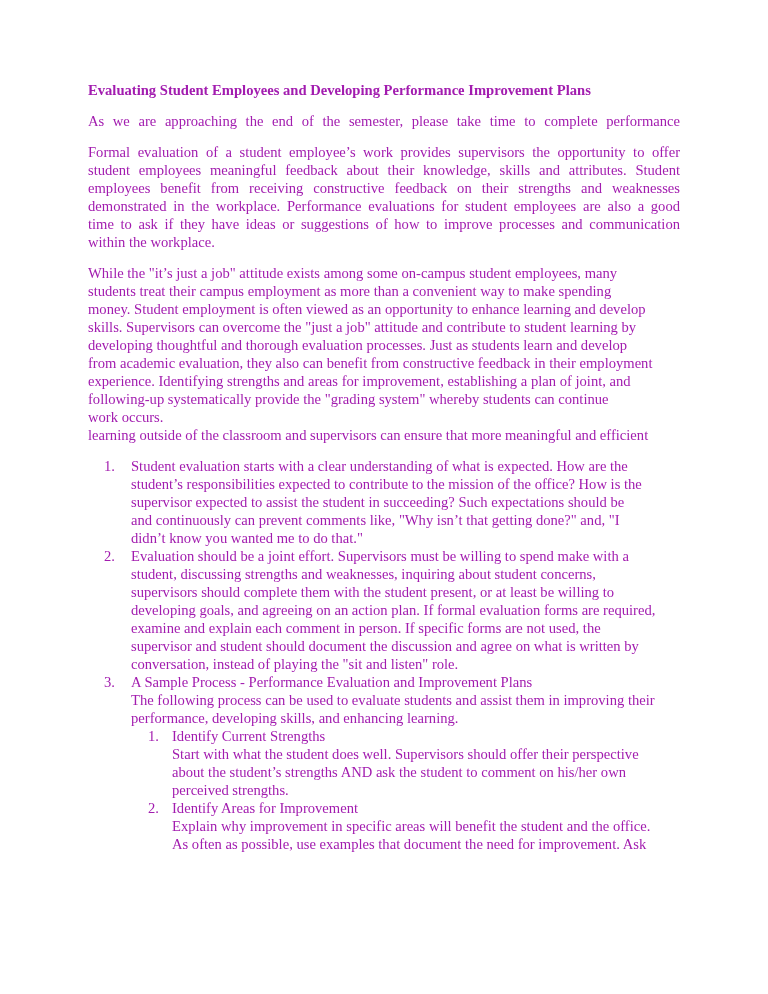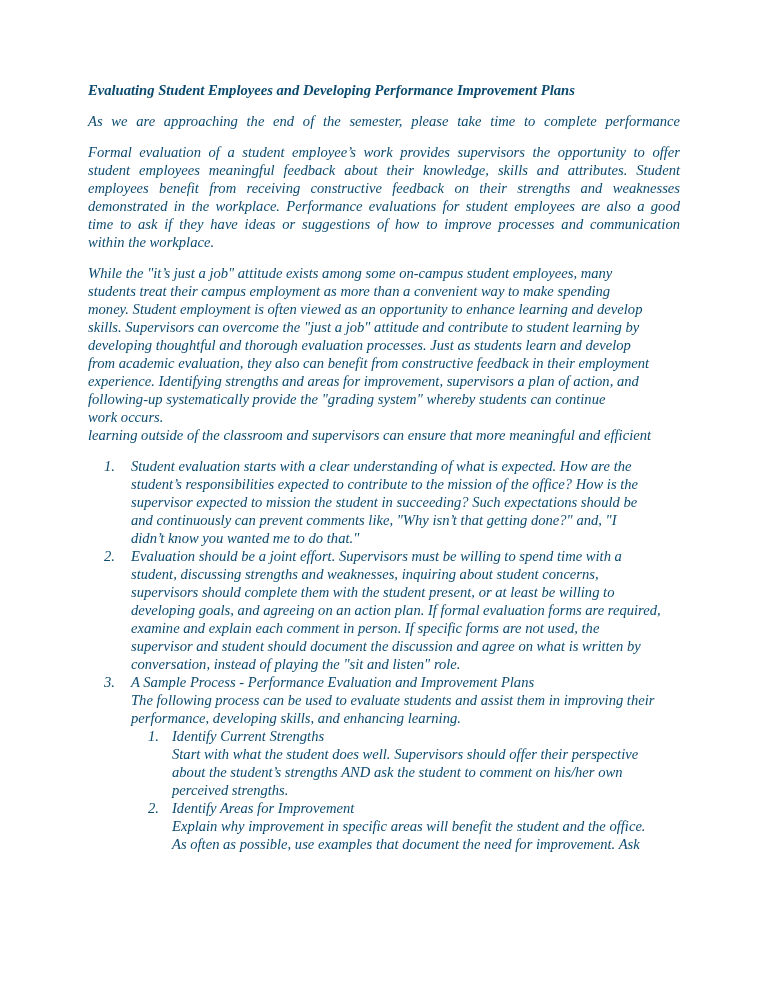--- a/index.html
+++ b/index.html
@@ -6,23 +6,22 @@
   .page {
     position: relative;
     width: 768px;
     height: 994px;
     background: #ffffff;
     box-sizing: border-box;
     padding: 81px 88px 0 88px;
     font-family: "Liberation Serif", serif;
     font-size: 14.6px;
     line-height: 18px;
-    color: #0c4a6e;
+    color: #a21caf;
     overflow: hidden;
-    font-style: italic;
   }
   .title {
     font-weight: bold;
     margin: 0 0 13px 0;
   }
   .para { margin: 12px 0 13px 0; }
   .line { min-height: 18px; }
   .jline { text-align: justify; text-align-last: justify; }
   .lline { text-align: left; }
   .li {
@@ -61,38 +60,38 @@
         <div class="line jline">time to ask if they have ideas or suggestions of how to improve processes and communication</div>
         <div class="line lline">within the workplace.</div>
       </div>
       <div class="para">
         <div class="line lline">While the "it’s just a job" attitude exists among some on-campus student employees, many</div>
         <div class="line lline">students treat their campus employment as more than a convenient way to make spending</div>
         <div class="line lline">money. Student employment is often viewed as an opportunity to enhance learning and develop</div>
         <div class="line lline">skills. Supervisors can overcome the "just a job" attitude and contribute to student learning by</div>
         <div class="line lline">developing thoughtful and thorough evaluation processes. Just as students learn and develop</div>
         <div class="line lline">from academic evaluation, they also can benefit from constructive feedback in their employment</div>
-        <div class="line lline">experience. Identifying strengths and areas for improvement, supervisors a plan of action, and</div>
+        <div class="line lline">experience. Identifying strengths and areas for improvement, establishing a plan of joint, and</div>
         <div class="line lline">following-up systematically provide the "grading system" whereby students can continue</div>
         <div class="line lline">work occurs.</div>
         <div class="line lline">learning outside of the classroom and supervisors can ensure that more meaningful and efficient</div>
       </div>
     </div>
   <div id="list">
       <div class="li">
         <span class="num">1.</span>
         <div class="line lline">Student evaluation starts with a clear understanding of what is expected. How are the</div>
         <div class="line lline">student’s responsibilities expected to contribute to the mission of the office? How is the</div>
-        <div class="line lline">supervisor expected to mission the student in succeeding? Such expectations should be</div>
+        <div class="line lline">supervisor expected to assist the student in succeeding? Such expectations should be</div>
         <div class="line lline">and continuously can prevent comments like, "Why isn’t that getting done?" and, "I</div>
         <div class="line lline">didn’t know you wanted me to do that."</div>
       </div>
       <div class="li">
         <span class="num">2.</span>
-        <div class="line lline">Evaluation should be a joint effort. Supervisors must be willing to spend time with a</div>
+        <div class="line lline">Evaluation should be a joint effort. Supervisors must be willing to spend make with a</div>
         <div class="line lline">student, discussing strengths and weaknesses, inquiring about student concerns,</div>
         <div class="line lline">supervisors should complete them with the student present, or at least be willing to</div>
         <div class="line lline">developing goals, and agreeing on an action plan. If formal evaluation forms are required,</div>
         <div class="line lline">examine and explain each comment in person. If specific forms are not used, the</div>
         <div class="line lline">supervisor and student should document the discussion and agree on what is written by</div>
         <div class="line lline">conversation, instead of playing the "sit and listen" role.</div>
       </div>
       <div class="li">
         <span class="num">3.</span>
         <div class="line lline">A Sample Process - Performance Evaluation and Improvement Plans</div>

